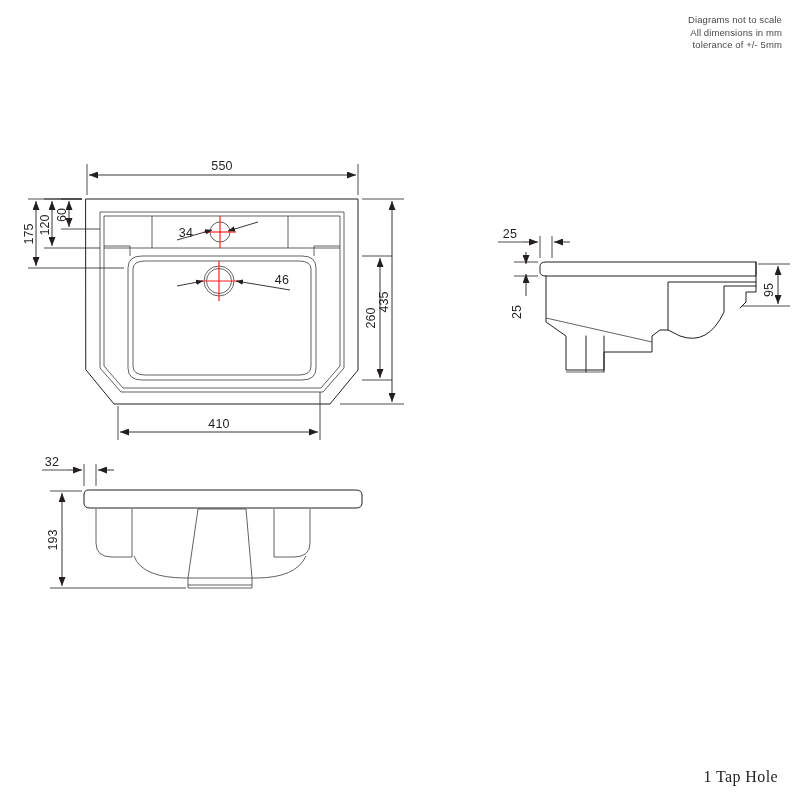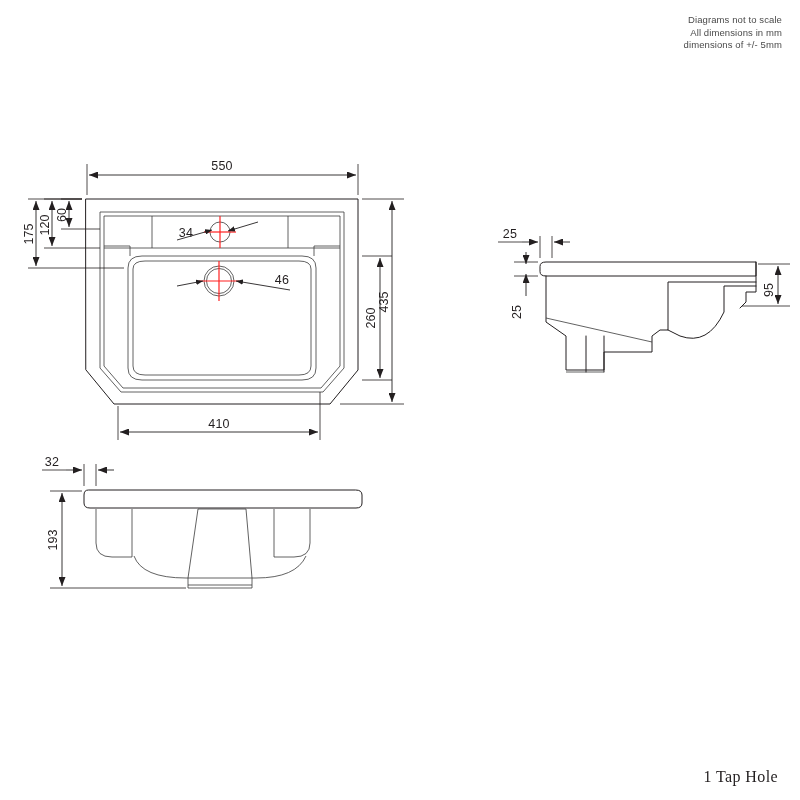--- a/index.html
+++ b/index.html
@@ -86,21 +86,21 @@
   }
 </style>
 </head>
 <body>
 
 <div id="sheet">
 
   <div class="notes">
     <div>Diagrams not to scale</div>
     <div>All dimensions in mm</div>
-    <div>dimensions of +/- 5mm</div>
+    <div>tolerance of +/- 5mm</div>
   </div>
 
   <svg width="800" height="800" viewBox="0 0 800 800">
 
     <defs>
       <marker id="arrIn" markerWidth="9" markerHeight="7" refX="9" refY="3.5" orient="auto" markerUnits="userSpaceOnUse">
         <path d="M0,0 L9,3.5 L0,7 Z" fill="#231f20"></path>
       </marker>
       <marker id="arrOut" markerWidth="9" markerHeight="7" refX="0" refY="3.5" orient="auto" markerUnits="userSpaceOnUse">
         <path d="M9,0 L0,3.5 L9,7 Z" fill="#231f20"></path>

